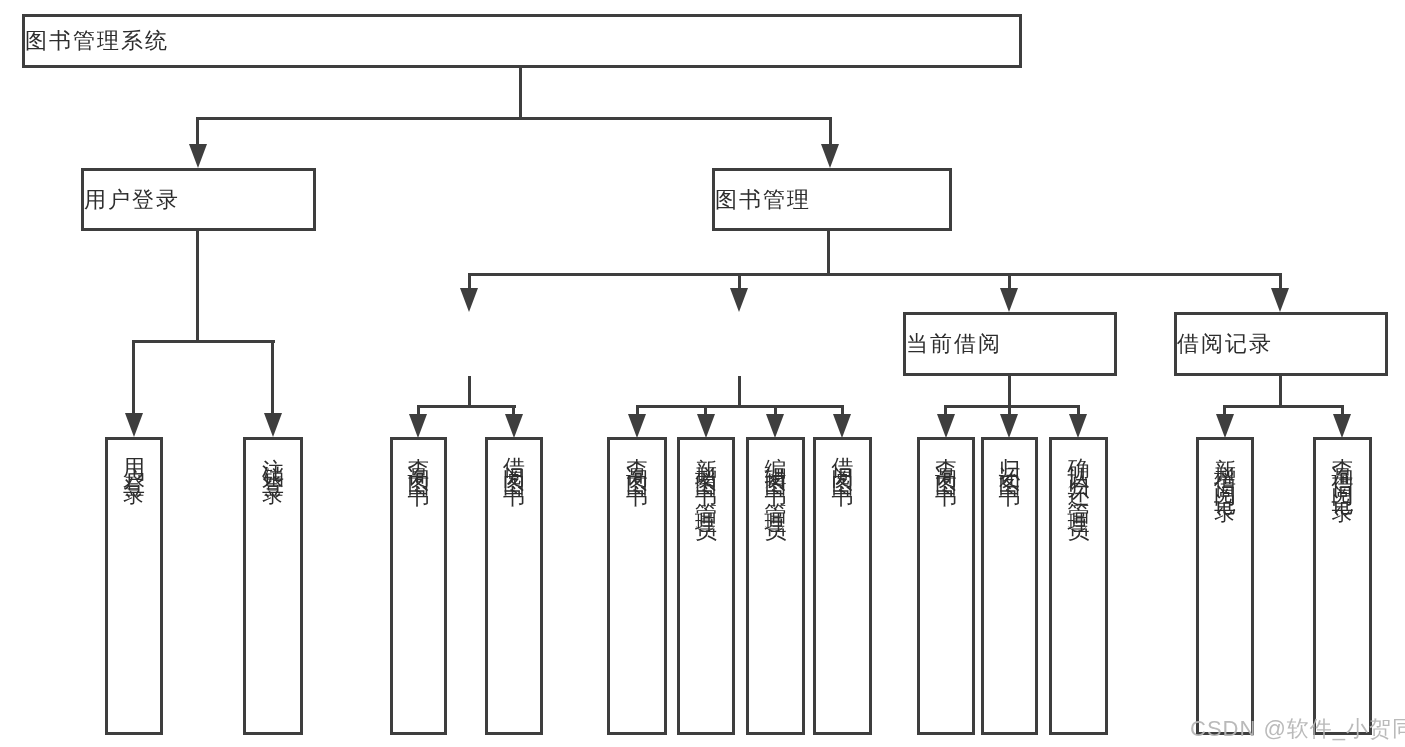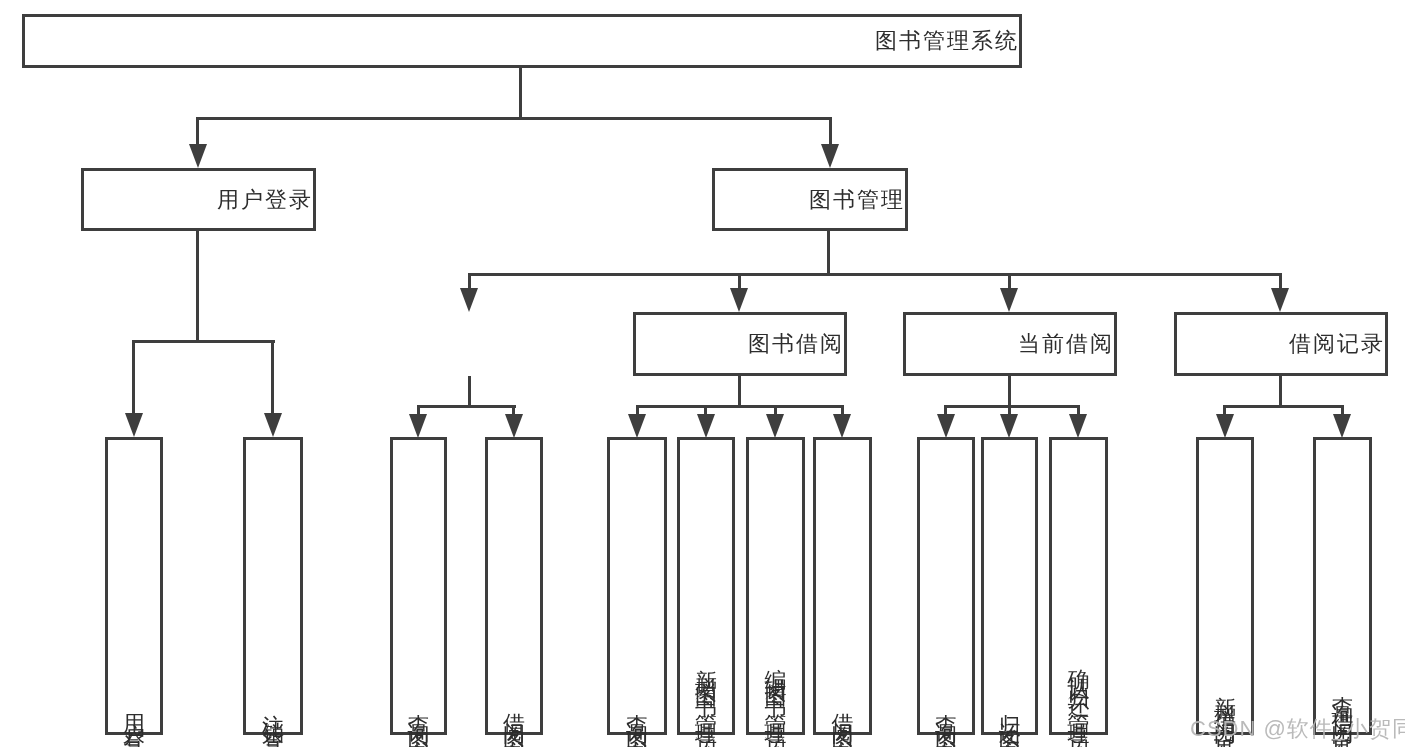--- a/index.html
+++ b/index.html
@@ -15,21 +15,21 @@
     background:#ffffff;
     overflow:hidden;
   }
   .box{
     position:absolute;
     box-sizing:border-box;
     border:3px solid var(--line);
     background:#ffffff;
     display:flex;
     align-items:center;
-    justify-content:flex-end;
+    justify-content:flex-start;
     color:var(--text);
     font-size:22px;
     letter-spacing:2px;
     white-space:nowrap;
   }
   .leaf{
     writing-mode:vertical-rl;
     text-orientation:mixed;
     font-size:22px;
     letter-spacing:9px;
@@ -72,21 +72,21 @@
   <div class="vline" style="left:519px;top:68px;width:3px;height:52px;"></div>
   <div class="hline" style="left:196px;top:117px;width:636px;height:3px;"></div>
   <div class="vline" style="left:196px;top:117px;width:3px;height:32px;"></div>
   <div class="arrow" style="left:189px;top:144px;"></div>
   <div class="vline" style="left:829px;top:117px;width:3px;height:32px;"></div>
   <div class="arrow" style="left:821px;top:144px;"></div>
 
   <div class="box" style="left:81px;top:168px;width:235px;height:63px;">
     <span>用户登录</span>
   </div>
-  <div class="box" style="left:712px;top:168px;width:196px;height:63px;">
+  <div class="box" style="left:712px;top:168px;width:240px;height:63px;">
     <span>图书管理</span>
   </div>
 
   <div class="vline" style="left:196px;top:231px;width:3px;height:112px;"></div>
   <div class="hline" style="left:132px;top:340px;width:143px;height:3px;"></div>
   <div class="vline" style="left:132px;top:340px;width:3px;height:76px;"></div>
   <div class="arrow" style="left:125px;top:413px;"></div>
   <div class="vline" style="left:271px;top:340px;width:3px;height:76px;"></div>
   <div class="arrow" style="left:264px;top:413px;"></div>
 
@@ -94,23 +94,20 @@
   <div class="hline" style="left:468px;top:273px;width:814px;height:3px;"></div>
   <div class="vline" style="left:468px;top:273px;width:3px;height:18px;"></div>
   <div class="arrow" style="left:460px;top:288px;"></div>
   <div class="vline" style="left:738px;top:273px;width:3px;height:18px;"></div>
   <div class="arrow" style="left:730px;top:288px;"></div>
   <div class="vline" style="left:1008px;top:273px;width:3px;height:18px;"></div>
   <div class="arrow" style="left:1000px;top:288px;"></div>
   <div class="vline" style="left:1279px;top:273px;width:3px;height:18px;"></div>
   <div class="arrow" style="left:1271px;top:288px;"></div>
 
-  <div class="box" style="left:633px;top:312px;width:214px;height:64px;">
-    <span>图书借阅</span>
-  </div>
   <div class="box" style="left:903px;top:312px;width:214px;height:64px;">
     <span>当前借阅</span>
   </div>
   <div class="box" style="left:1174px;top:312px;width:214px;height:64px;">
     <span>借阅记录</span>
   </div>
 
   <div class="vline" style="left:468px;top:376px;width:3px;height:31px;"></div>
   <div class="hline" style="left:417px;top:405px;width:99px;height:3px;"></div>
   <div class="vline" style="left:417px;top:405px;width:3px;height:12px;"></div>

